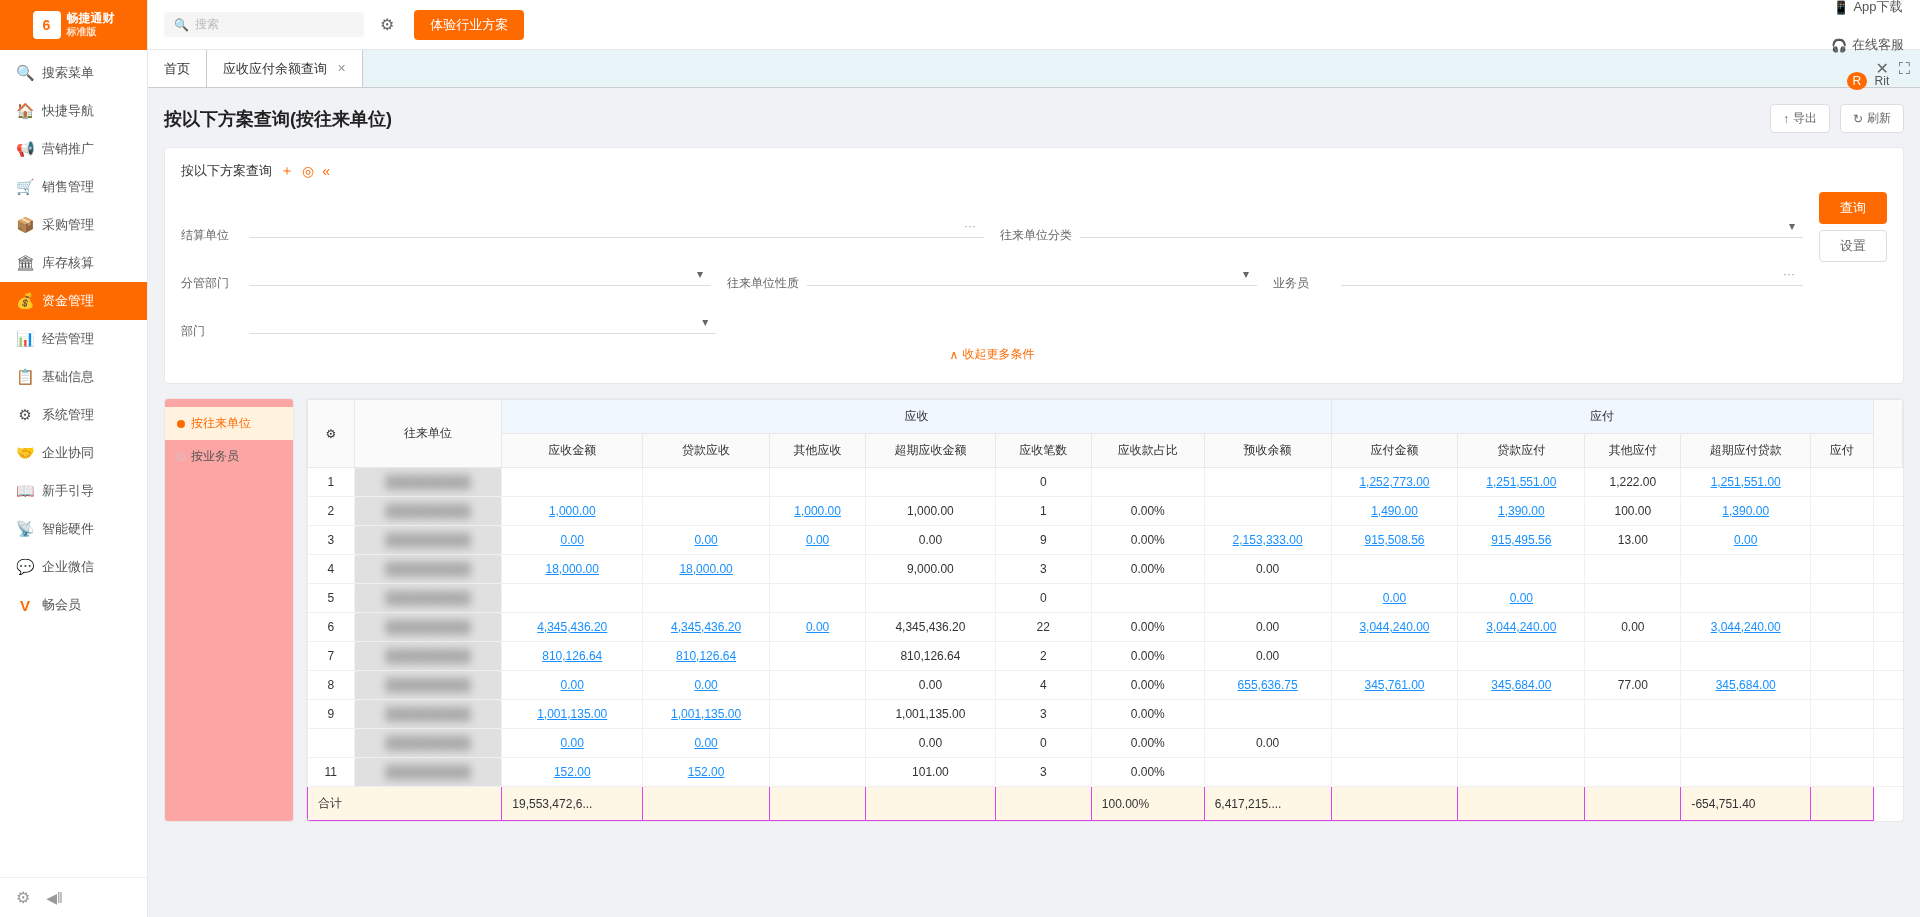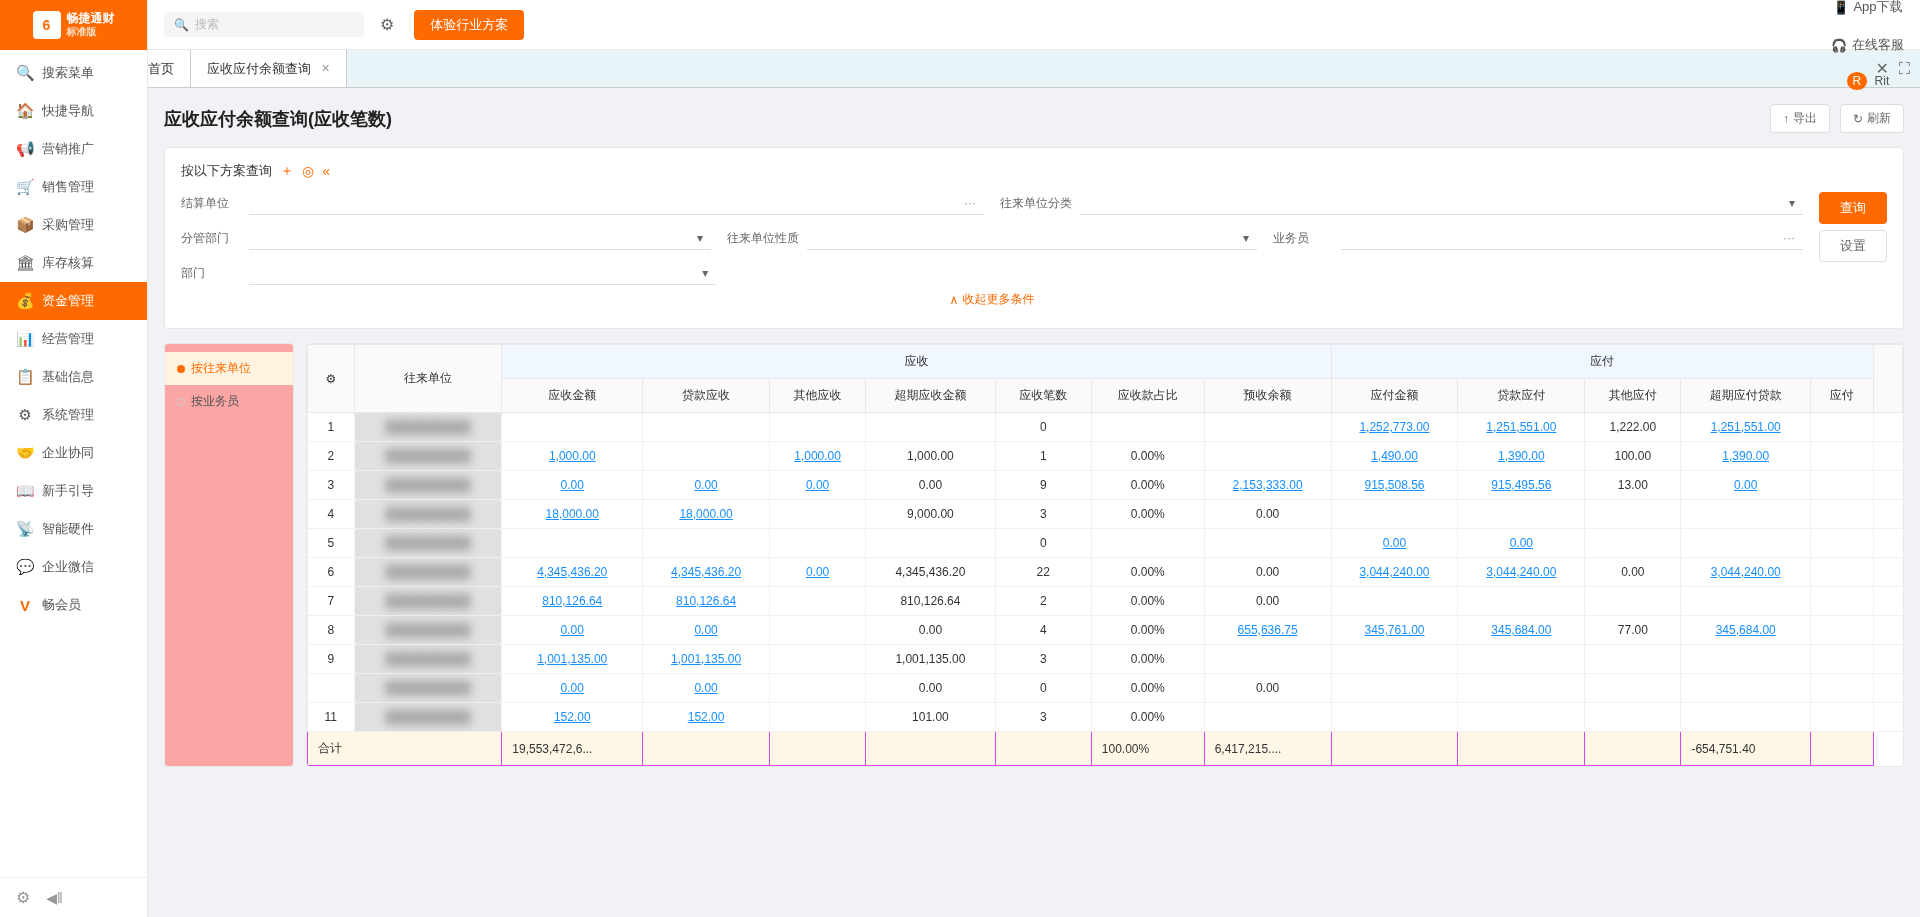--- a/index.html
+++ b/index.html
@@ -41,21 +41,21 @@
     .header-search { flex: 1; max-width: 200px; background: #f5f5f5; border-radius: 4px; padding: 4px 10px; color: #999; font-size: 12px; display: flex; align-items: center; gap: 6px; }
     .header-gear { color: #666; font-size: 16px; cursor: pointer; margin-left: 4px; }
     .promo-btn { background: #ff6a00; color: #fff; border: none; padding: 6px 16px; border-radius: 4px; font-size: 13px; cursor: pointer; margin-left: 8px; }
     .header-right { margin-left: auto; display: flex; align-items: center; gap: 20px; color: #555; font-size: 13px; flex-direction: column; }
     .msg-badge { position: relative; cursor: pointer; }
     .badge { position: absolute; top: -6px; right: -8px; background: #ff4d4f; color: #fff; font-size: 10px; padding: 1px 4px; border-radius: 8px; min-width: 16px; text-align: center; }
     .header-user { color: #555; cursor: pointer; font-size: 12px; }
 
     
     .tabbar {
-      position: fixed; left: 132px; top: 50px; right: 0; height: 38px;
+      position: fixed; left: 148px; top: 50px; right: 0; height: 38px;
       background: #e8f4f8; border-bottom: 1px solid #ccc; z-index: 98;
       display: flex; align-items: center;
     }
     .tab {
       height: 100%; padding: 0 16px; display: flex; align-items: center; gap: 6px;
       font-size: 13px; cursor: pointer; border-right: 1px solid #ccc; color: #666;
     }
     .tab.home { background: #fff; color: #333; }
     .tab.active { background: #fff; color: #333; font-weight: 500; }
     .tab-close { color: #999; font-size: 11px; margin-left: 4px; }
@@ -75,27 +75,27 @@
       display: flex; align-items: center; gap: 4px; padding: 5px 12px;
       border: 1px solid #ddd; border-radius: 4px; background: #fff;
       color: #666; font-size: 12px; cursor: pointer;
     }
 
     
     .filter-panel {
       background: #fff; border-radius: 4px; padding: 14px 16px;
       margin-bottom: 14px; border: 1px solid #e8e8e8;
     }
-    .filter-header { display: flex; align-items: center; gap: 8px; margin-bottom: 12px; }
+    .filter-header { display: flex; align-items: center; gap: 8px; margin-bottom: 28px; }
     .filter-label { font-size: 13px; color: #333; font-weight: 500; }
     .filter-icon { color: #ff6a00; cursor: pointer; font-size: 14px; }
     .filter-rows { display: flex; flex-direction: column; gap: 12px; }
     .filter-row { display: flex; align-items: center; gap: 16px; }
     .filter-item { display: flex; align-items: center; gap: 8px; flex: 1; }
-    .filter-item-label { color: #666; font-size: 12px; white-space: nowrap; min-width: 60px; }
+    .filter-item-label { color: #666; font-size: 12px; white-space: nowrap; min-width: 60px; margin-top: 19px; }
     .filter-input {
       flex: 1; border: none; border-bottom: 1px solid #ddd;
       padding: 4px 8px; font-size: 12px; outline: none; background: transparent;
       display: flex; align-items: center; justify-content: space-between; cursor: pointer;
     }
     .filter-input-dots { color: #999; }
     .filter-select {
       flex: 1; display: flex; align-items: center; justify-content: space-between;
       border-bottom: 1px solid #ddd; padding: 4px 8px; cursor: pointer; color: #666;
     }
@@ -262,21 +262,21 @@
     <span class="tab-close">✕</span>
   </div>
   <div class="tabbar-right">
     <span>✕</span>
     <span>⛶</span>
   </div>
 </div>
 
 <div class="main">
   <div class="page-header">
-    <h1 class="page-title">应收应付余额查询(应收笔数)</h1>
+    <h1 class="page-title">按以下方案查询(按往来单位)</h1>
     <div class="page-actions">
       <button class="action-btn">
         <span>↑</span>
         <span>导出</span>
       </button>
       <button class="action-btn">
         <span>↻</span>
         <span>刷新</span>
       </button>
     </div>

